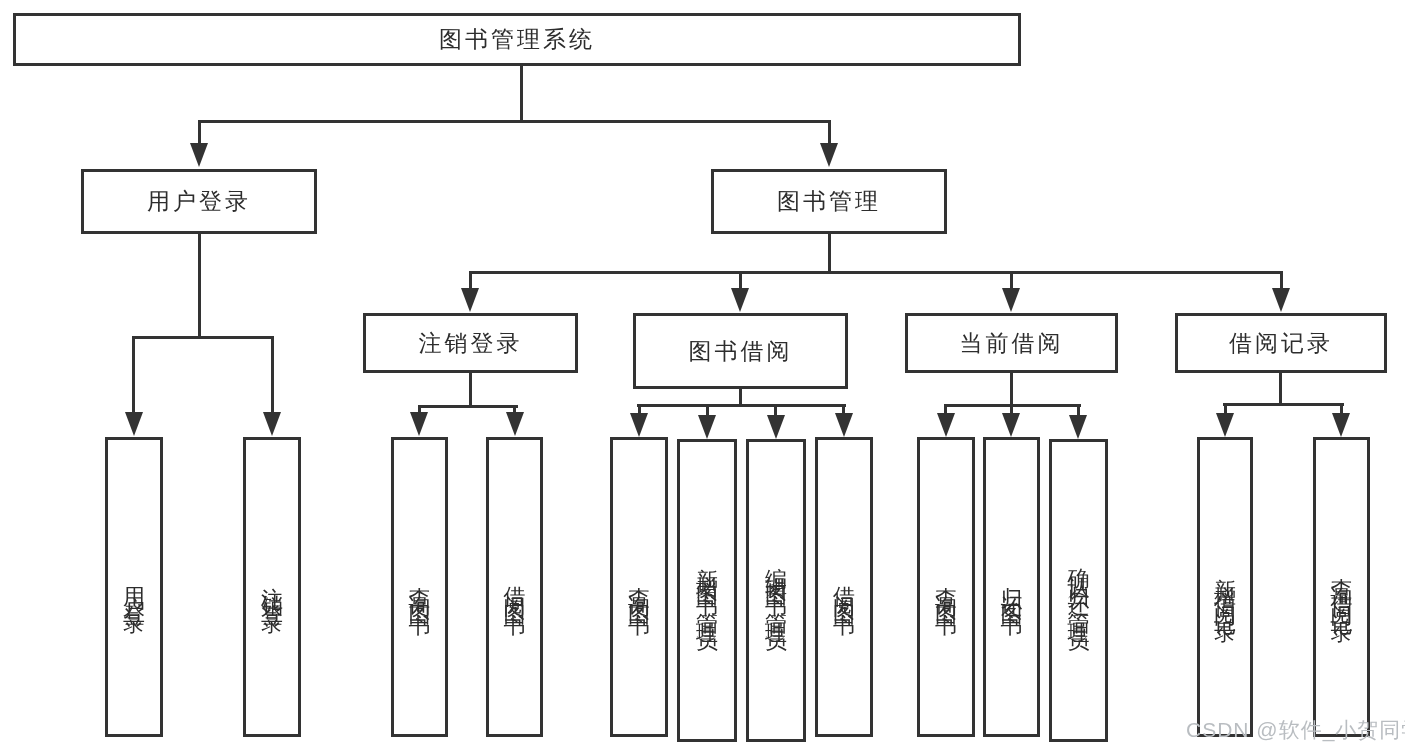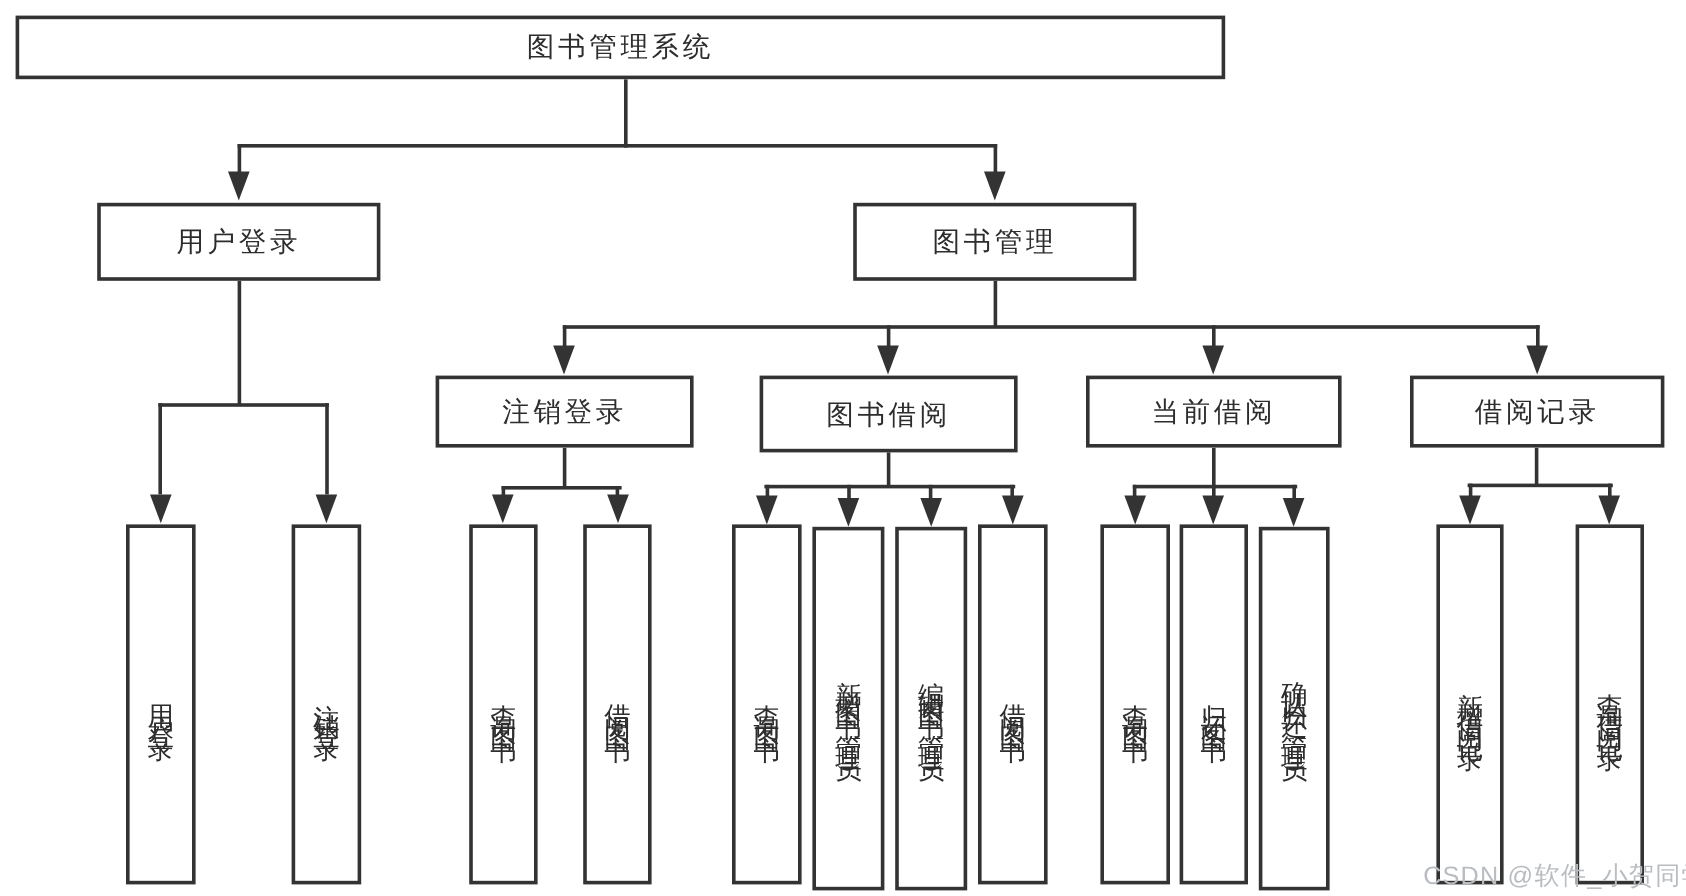--- a/index.html
+++ b/index.html
@@ -66,21 +66,21 @@
       </div>
       <div class="node h" style="left: 81px; top: 169px; width: 236px; height: 65px;">
         <span>用户登录</span>
       </div>
       <div class="node h" style="left: 711px; top: 169px; width: 236px; height: 65px;">
         <span>图书管理</span>
       </div>
       <div class="node h" style="left: 363px; top: 313px; width: 215px; height: 60px;">
         <span>注销登录</span>
       </div>
-      <div class="node h" style="left: 633px; top: 313px; width: 215px; height: 64px; align-items: center;">
+      <div class="node h" style="left: 633px; top: 313px; width: 215px; height: 76px; align-items: center;">
         <span>图书借阅</span>
       </div>
       <div class="node h" style="left: 905px; top: 313px; width: 213px; height: 60px;">
         <span>当前借阅</span>
       </div>
       <div class="node h" style="left: 1175px; top: 313px; width: 212px; height: 60px;">
         <span>借阅记录</span>
       </div>
       <div class="node v" style="left: 105px; top: 437px; width: 58px; height: 300px;">
         <span>用户登录</span>

